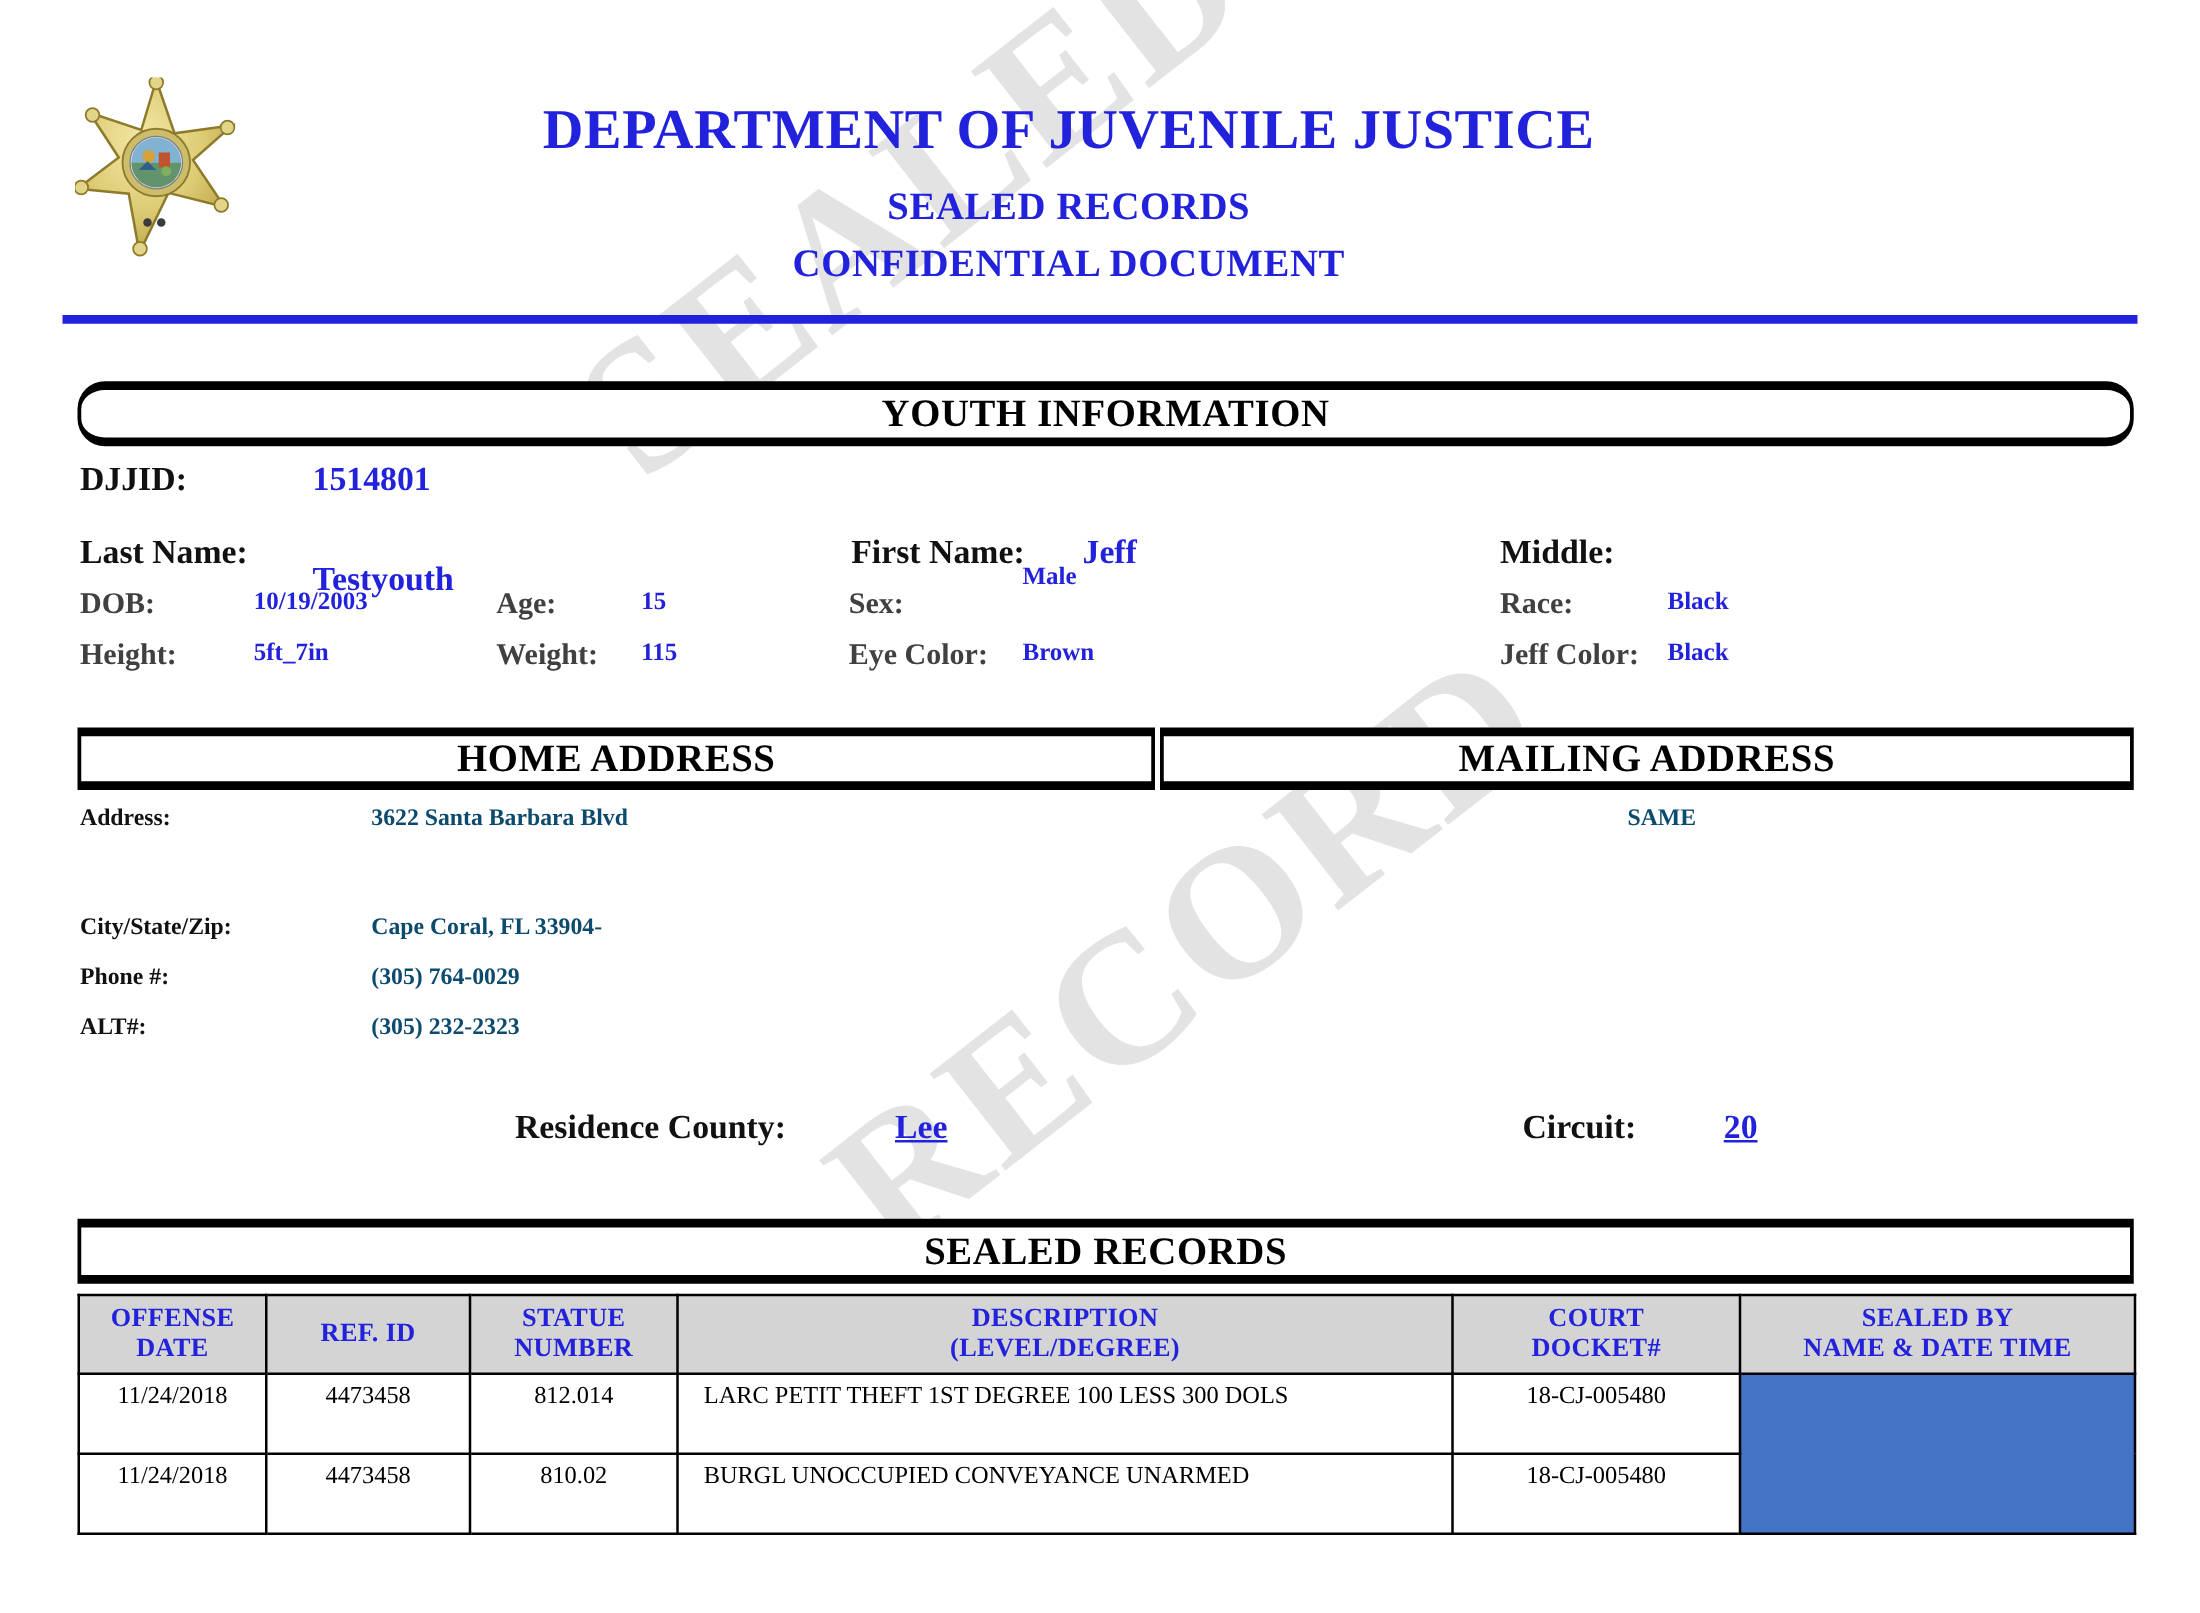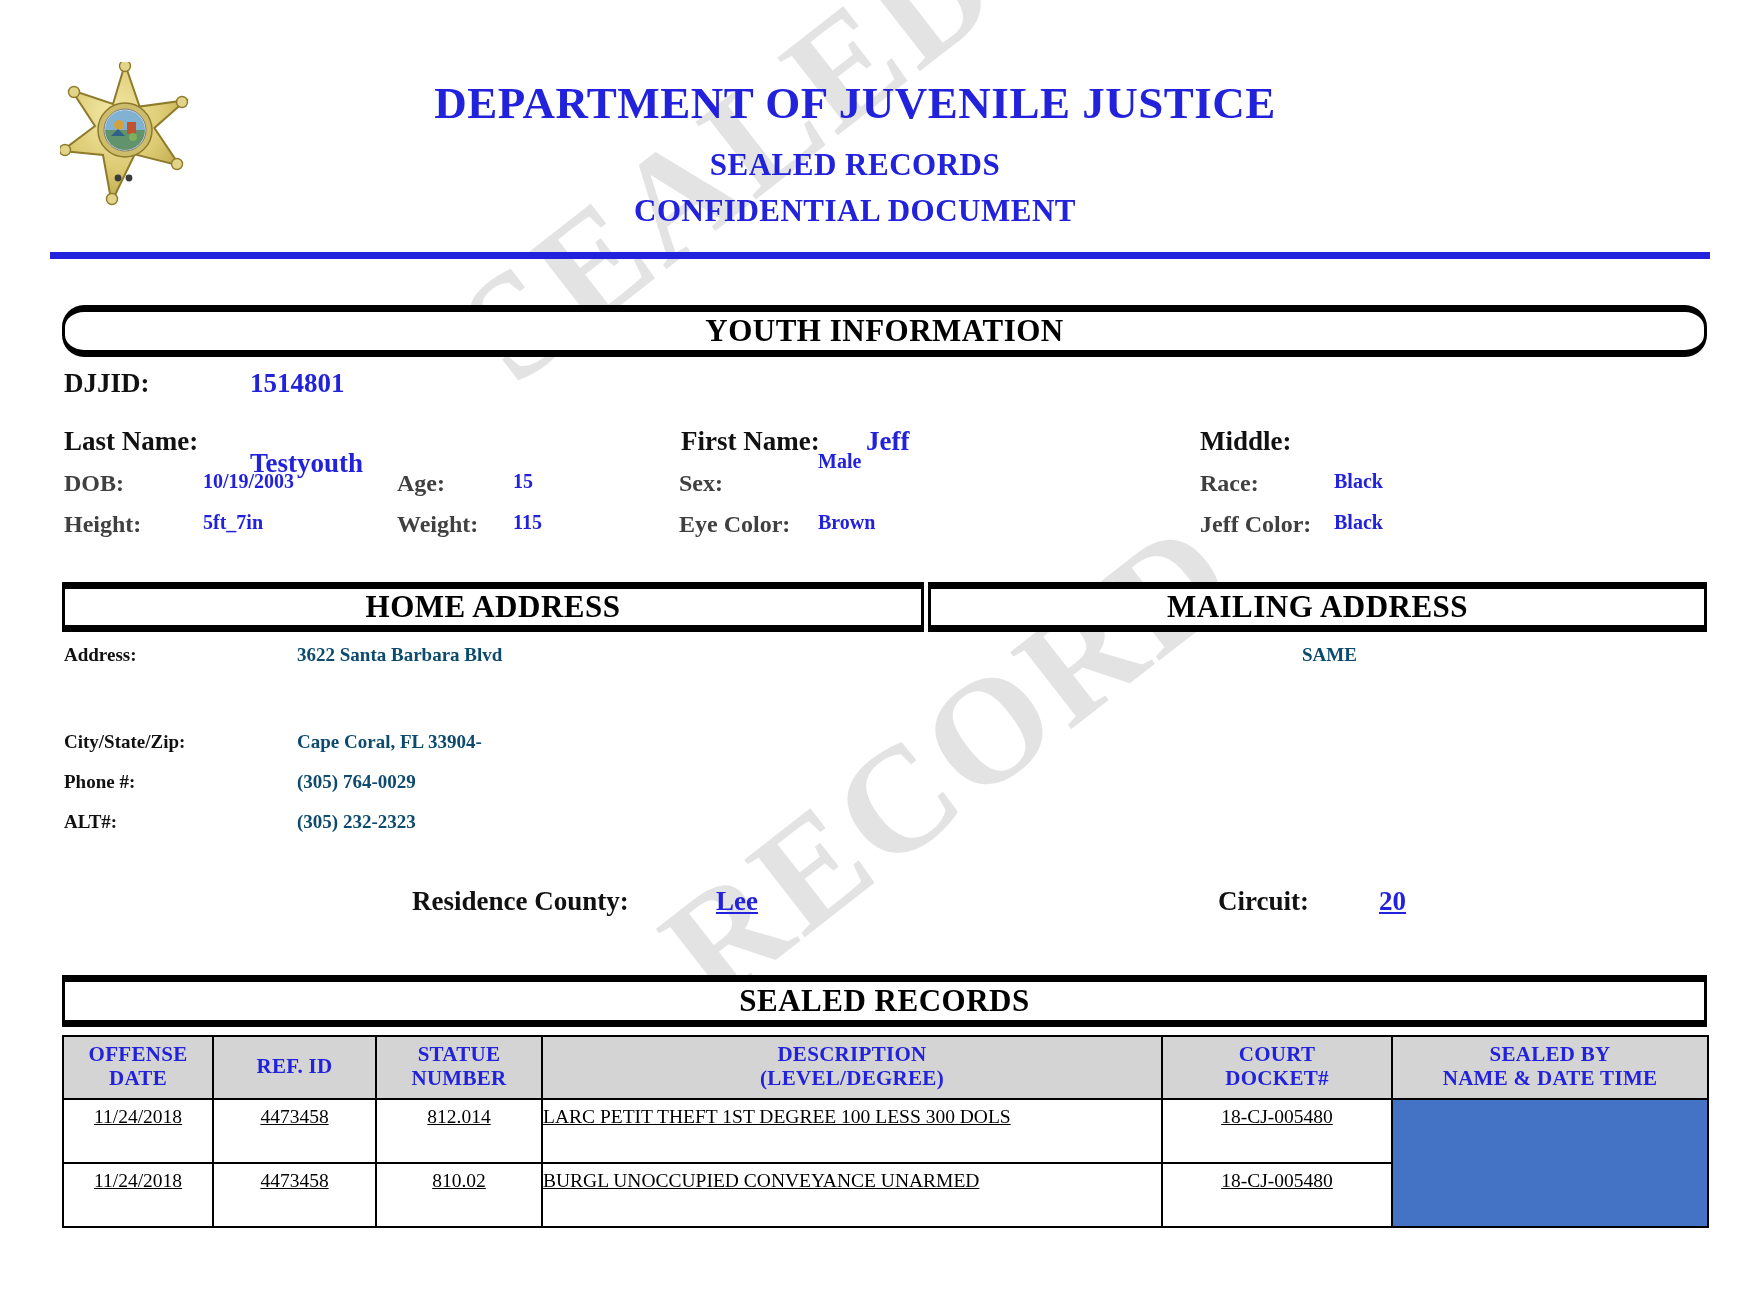--- a/index.html
+++ b/index.html
@@ -91,21 +91,21 @@
   }
   #records-table td, #records-table th { border:2px solid #000; }
   .rt-head-cell {
     background:#d4d4d4; color:#2222dd;
     font-size:21px; font-weight:700; text-align:center;
     line-height:1.12; padding:6px 2px 8px;
     letter-spacing:0.3px;
   }
   .rt-cell {
     font-size:19.5px; color:#000; font-weight:400;
-    padding:6px 0; vertical-align:top; line-height:1.16;text-decoration:underline;
+    padding:6px 20px; vertical-align:top; line-height:1.16;
   }
   .rt-cell.ctr { text-align:center; }
   .sealedby-cell { background:#4472c4; border:2px solid #000; padding:0; }
 </style>
 </head>
 <body>
 
 <div id="watermark">
   <span class="wm1">SEALED</span>
   <span class="wm2">RECORD</span>

